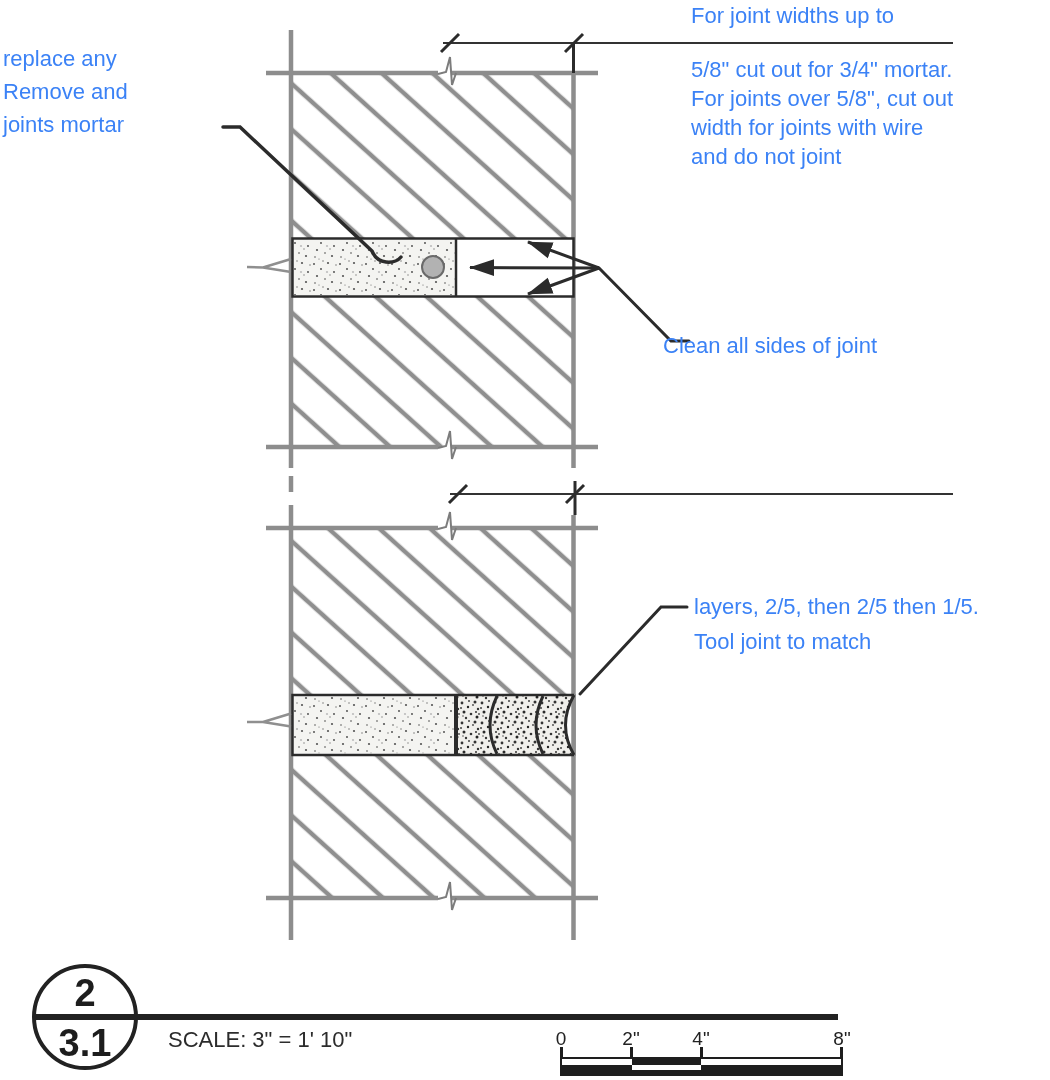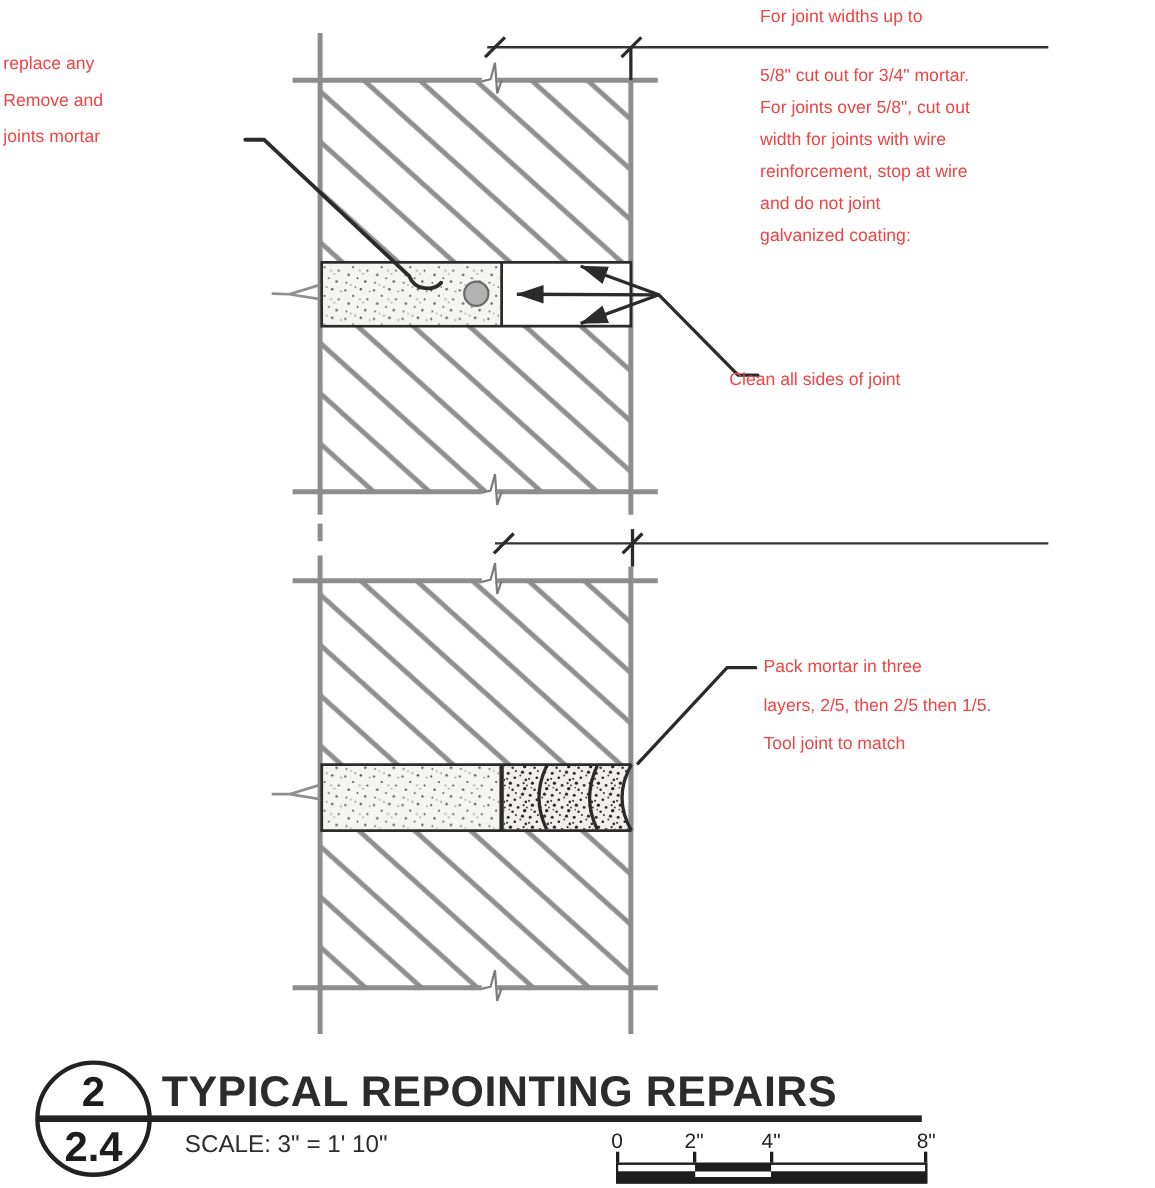--- a/index.html
+++ b/index.html
@@ -1,19 +1,19 @@
 <!DOCTYPE html>
 <html><head>
 <meta charset="utf-8">
 <style>
   html,body{margin:0;padding:0;background:#ffffff;}
   #canvas{position:relative;width:1050px;height:1080px;background:#ffffff;overflow:hidden;
           font-family:"Liberation Sans", sans-serif;}
   #drawing{position:absolute;left:0;top:0;}
-  .ann{position:absolute;font-size:16px;line-height:29px;color:#ef4444;white-space:nowrap;}
+  .ann{position:absolute;font-size:22px;line-height:29px;color:#3b82f6;white-space:nowrap;}
   .ann div{white-space:nowrap;}
   #ann-remove{left:3px;top:42px;line-height:33px;}
   #ann-jw-head{left:691px;top:1px;}
   #ann-jw-body{left:691px;top:55px;}
   #ann-clean{left:663px;top:331px;}
   #ann-pack{left:694px;top:589px;line-height:35px;}
   .title-line{position:absolute;left:34px;top:1014px;width:804px;height:6px;background:#222;}
   .detail-circle{position:absolute;left:32px;top:964px;width:106px;height:106px;
                  border:4px solid #222;border-radius:50%;box-sizing:border-box;background:transparent;}
   .detail-num{position:absolute;left:32px;width:106px;text-align:center;font-weight:bold;
@@ -171,38 +171,34 @@
     <div>Remove and</div>
     <div>joints mortar</div>
   </div>
 
   <div class="ann" id="ann-jw-head">For joint widths up to</div>
 
   <div class="ann" id="ann-jw-body">
     <div>5/8" cut out for 3/4" mortar.</div>
     <div>For joints over 5/8", cut out</div>
     <div>width for joints with wire</div>
-    <div>reinforcement, stop at wire</div>
     <div>and do not joint</div>
-    <div>galvanized coating:</div>
   </div>
 
   <div class="ann" id="ann-clean">Clean all sides of joint</div>
 
   <div class="ann" id="ann-pack">
-    <div>Pack mortar in three</div>
     <div>layers, 2/5, then 2/5 then 1/5.</div>
     <div>Tool joint to match</div>
   </div>
 
   <div class="detail-circle"></div>
   <div class="title-line"></div>
   <div class="detail-num" id="detail-top">2</div>
-  <div class="detail-num" id="detail-bottom">2.4</div>
-  <div class="dwg-title">TYPICAL REPOINTING REPAIRS</div>
+  <div class="detail-num" id="detail-bottom">3.1</div>
   <div class="dwg-scale">SCALE: 3" = 1' 10"</div>
 
   <div id="scalebar">
     <div class="sb-label" style="left:-17px;">0</div>
     <div class="sb-label" style="left:53px;">2"</div>
     <div class="sb-label" style="left:123px;">4"</div>
     <div class="sb-label" style="left:264px;">8"</div>
     <div class="sb-tick" style="left:0px;"></div>
     <div class="sb-tick" style="left:70px;"></div>
     <div class="sb-tick" style="left:140px;"></div>

